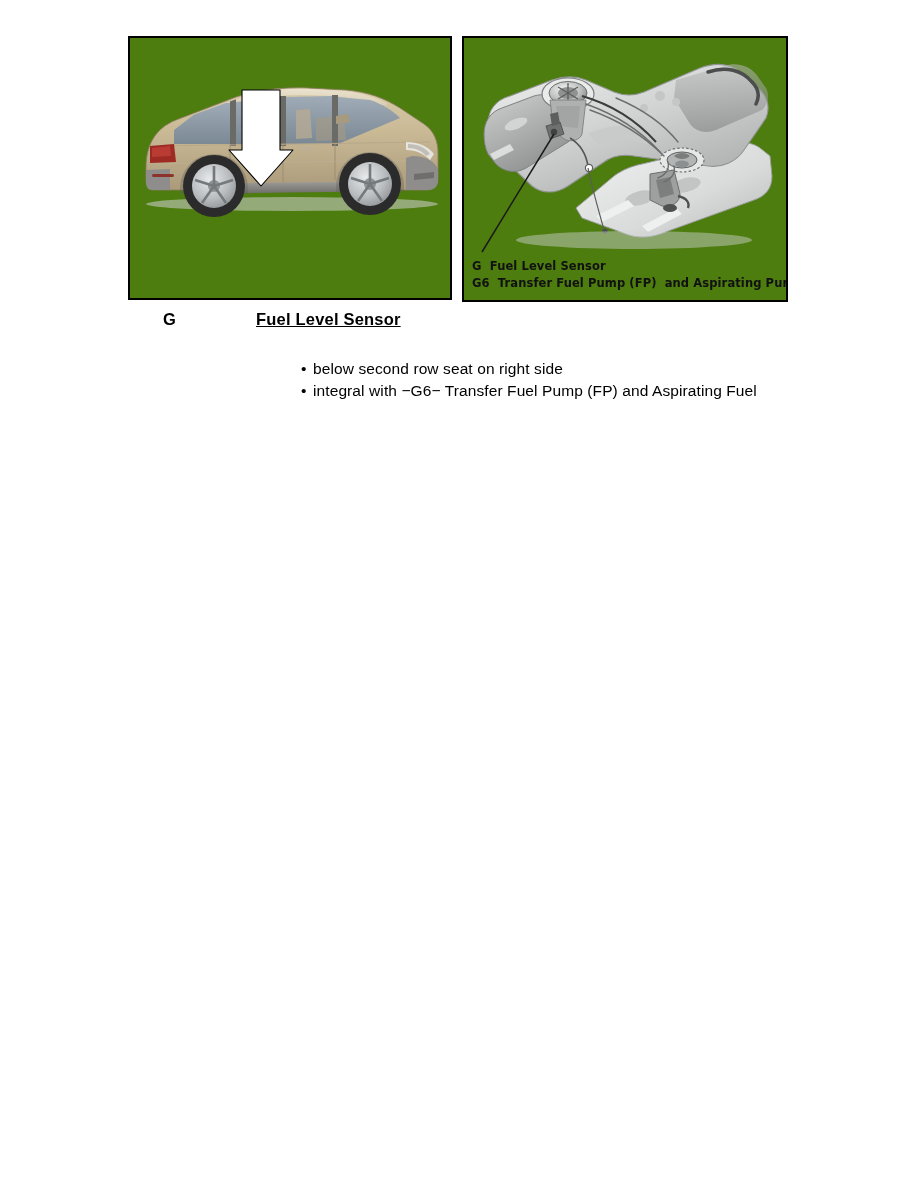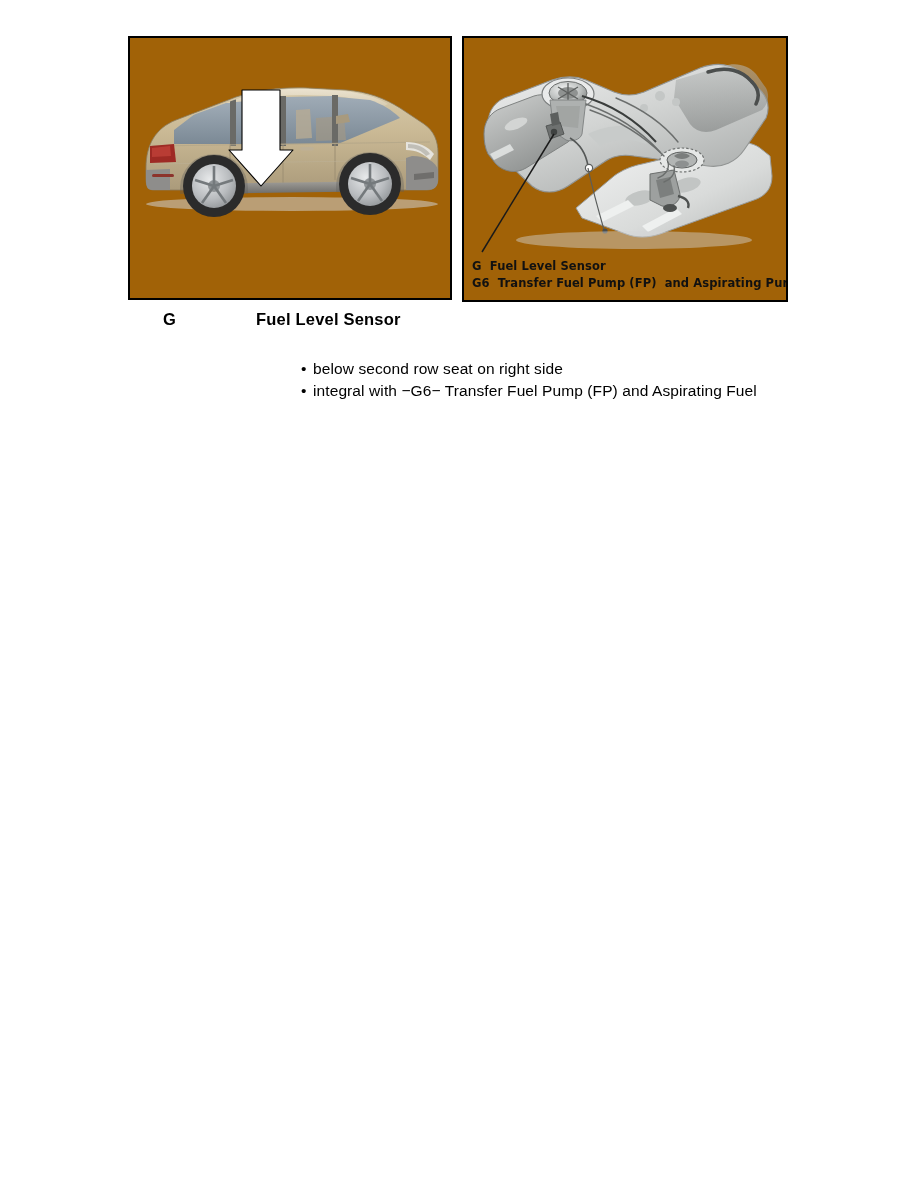--- a/index.html
+++ b/index.html
@@ -14,21 +14,21 @@
     font-family: "Liberation Sans", sans-serif;
     color: #000000;
     overflow: hidden;
   }
 
   
   .fig-box {
     position: absolute;
     box-sizing: border-box;
     border: 2.5px solid #000000;
-    background: #a16207;
+    background: #4d7c0f;
     overflow: hidden;
   }
   #vehicle-figure {
     left: 128px;
     top: 36px;
     width: 324px;
     height: 264px;
   }
   #tank-figure {
     left: 462px;
@@ -79,20 +79,21 @@
     font-weight: bold;
     letter-spacing: 0.2px;
   }
   #caption-name {
     position: absolute;
     left: 256px;
     top: 0;
     font-size: 16.5px;
     font-weight: bold;
     letter-spacing: 0.2px;
+    text-decoration: underline;
   }
 
   
   #detail-list {
     position: absolute;
     left: 300px;
     top: 358px;
     width: 500px;
     margin: 0;
     padding: 0;

